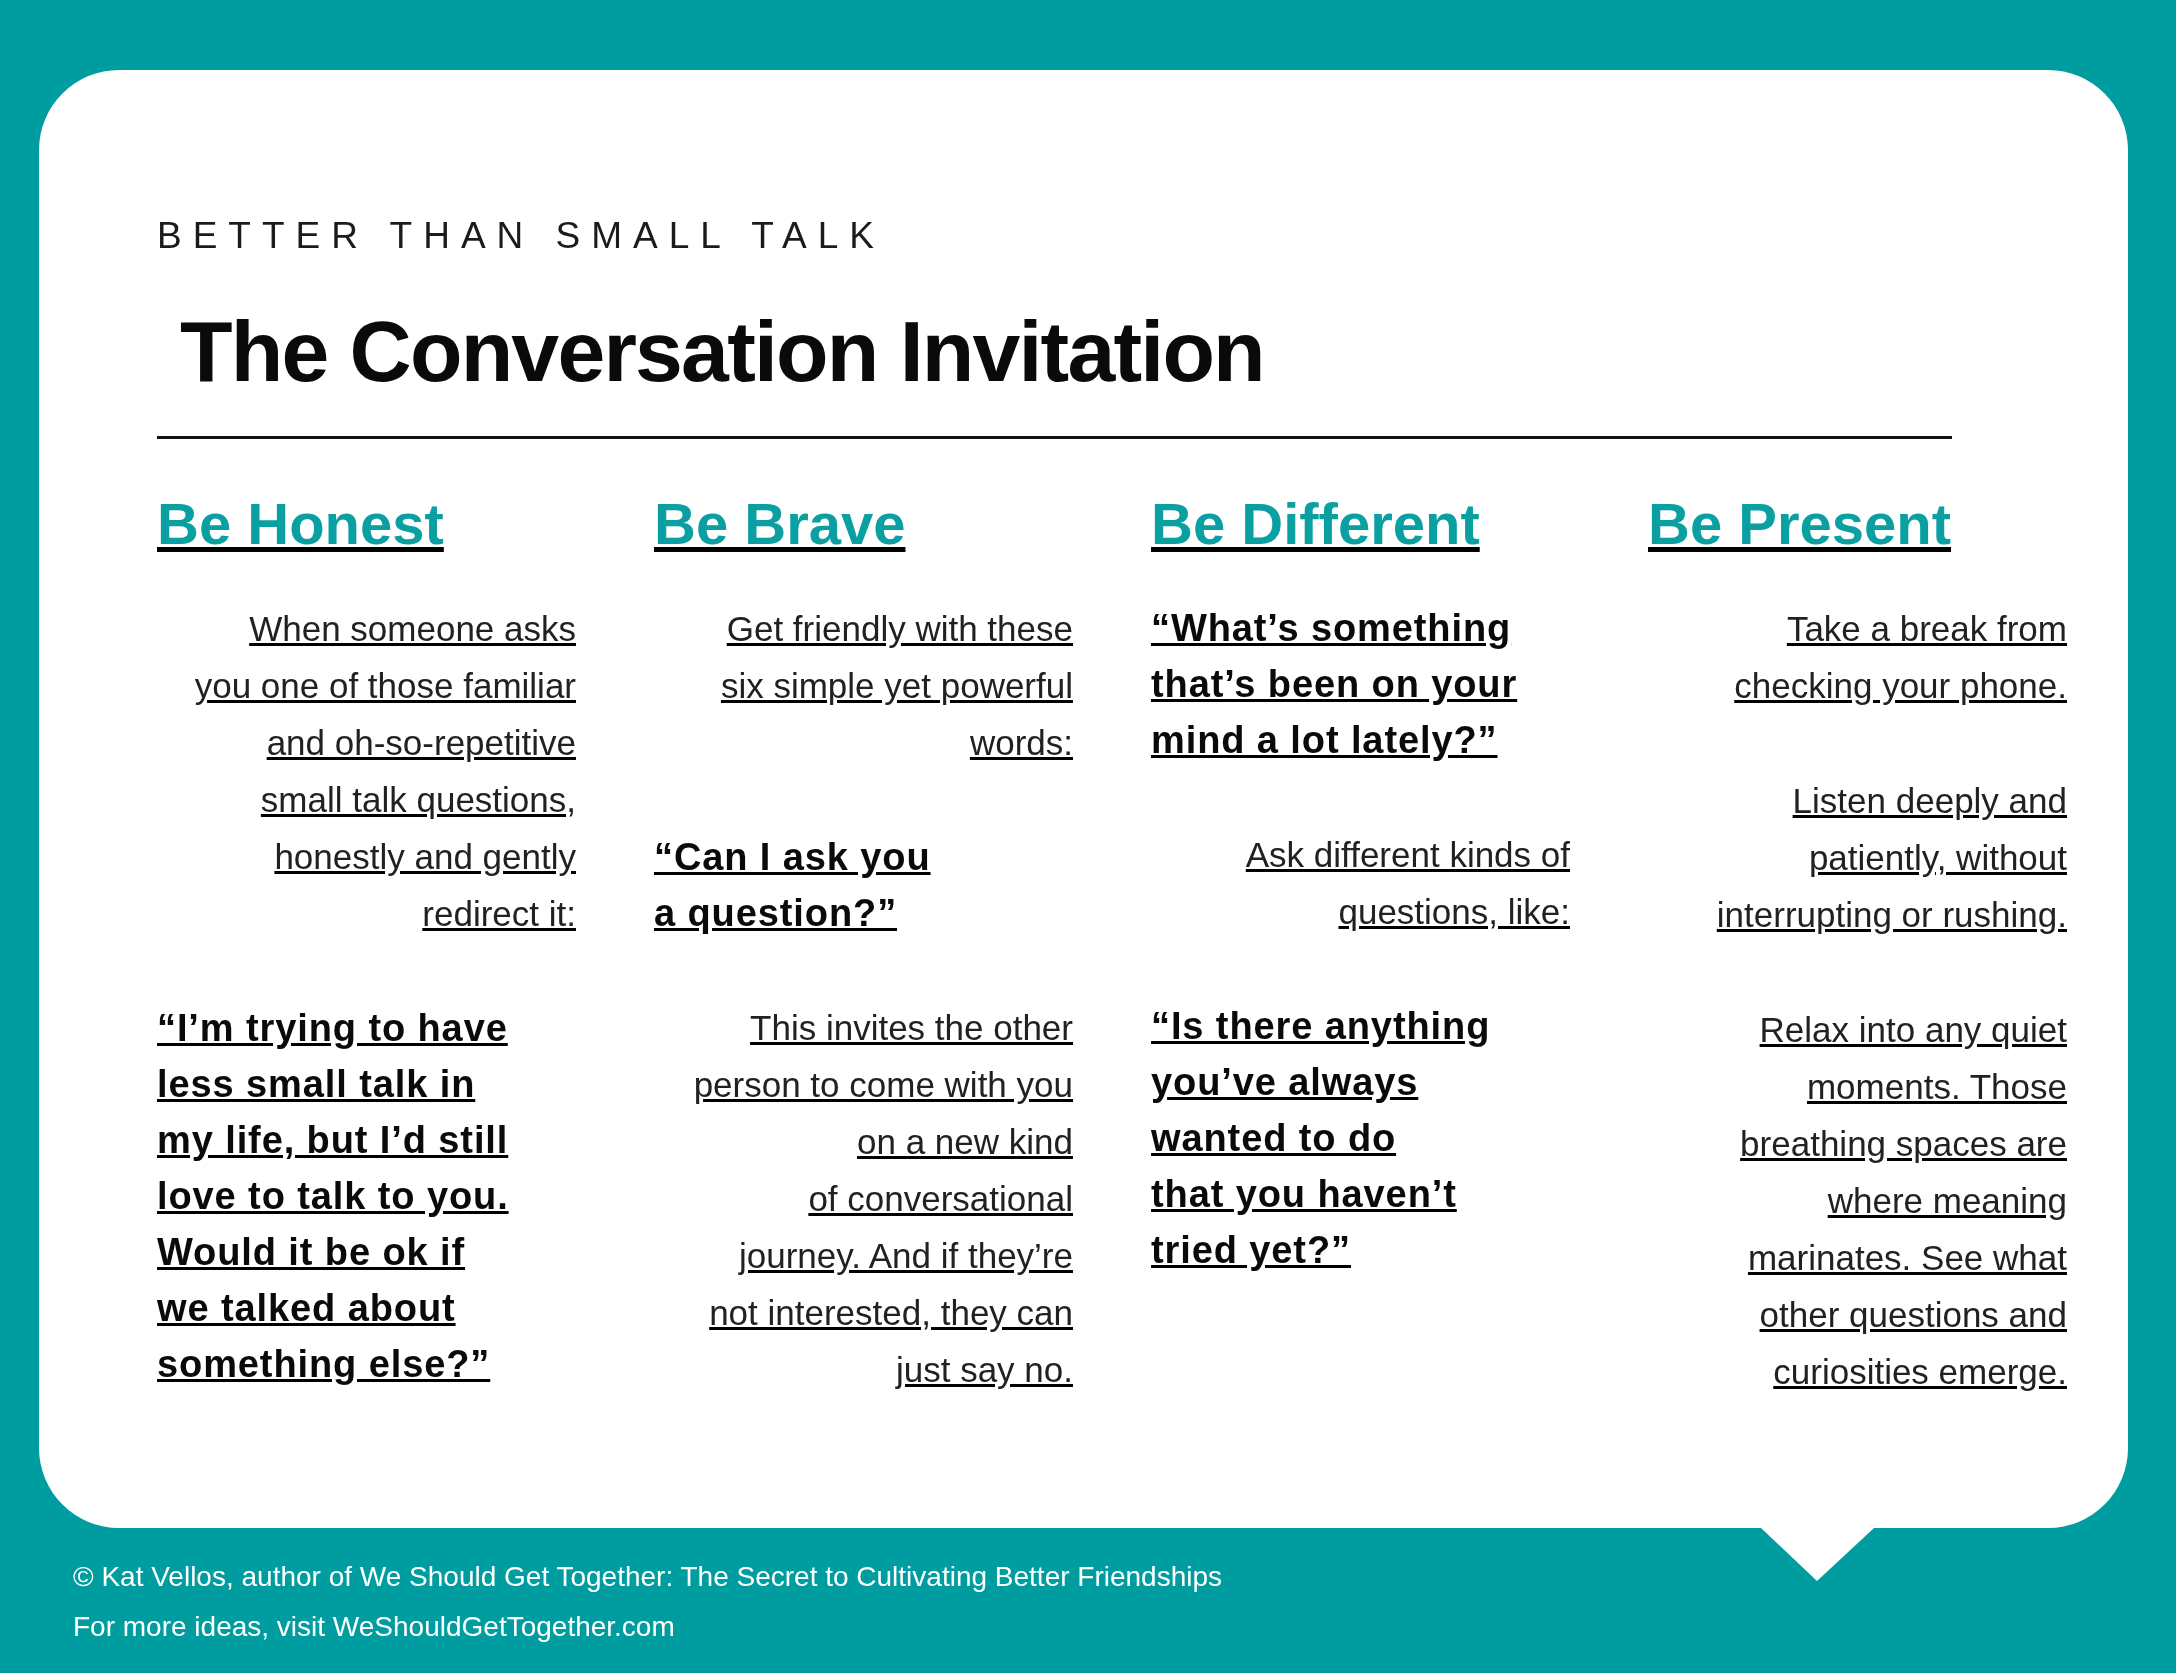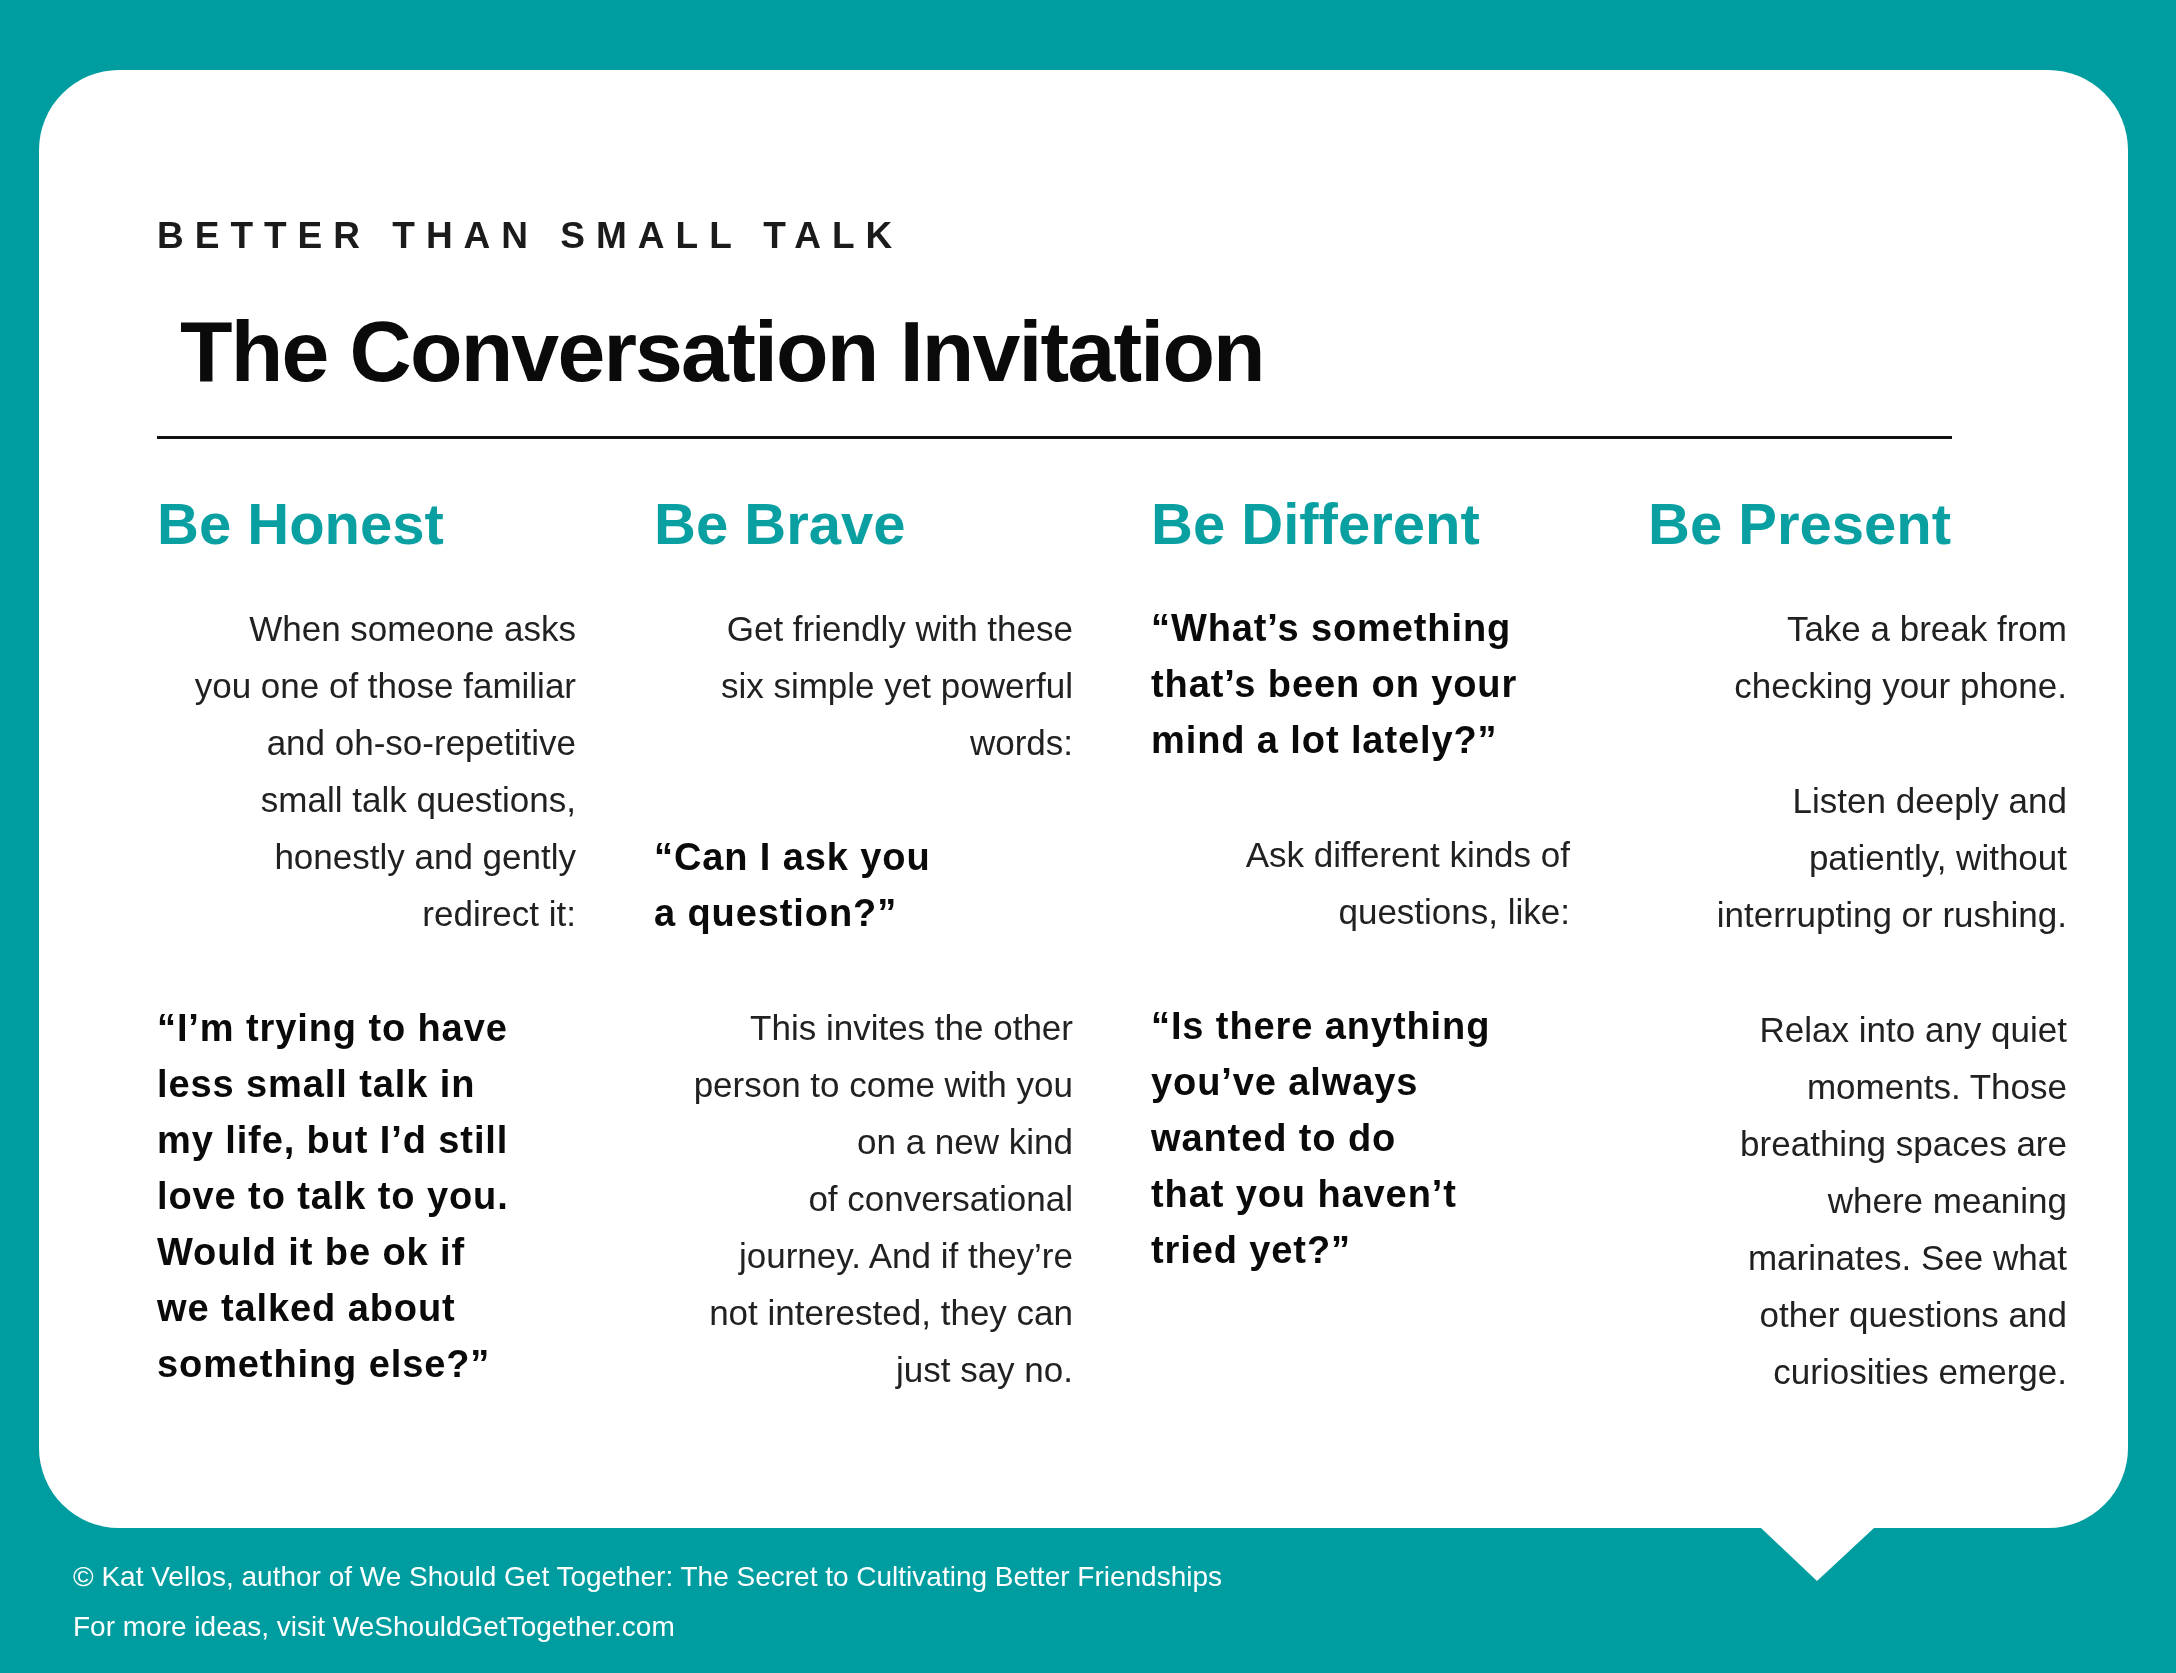--- a/index.html
+++ b/index.html
@@ -25,21 +25,21 @@
     border-right: 57px solid transparent;
     border-top: 53px solid #FFFFFF;
   }
   .card-inner {
     position: absolute;
     left: 118px; top: 144px;
     width: 1855px;
   }
   .eyebrow {
     font-size: 37px;
-    font-weight: 700;
+    font-weight: 400;
     letter-spacing: 11px;
     color: #1B1B1B;
     line-height: 44px;
     white-space: nowrap;
   }
   .page-title {
     margin-top: 46px;
     font-size: 86px;
     font-weight: 700;
     letter-spacing: -1.8px;
@@ -54,20 +54,21 @@
     height: 0;
     border-top: 3.7px solid #121212;
   }
   .columns {
     margin-top: 55px;
     width: 1910px;
     display: grid;
     grid-template-columns: repeat(4, 1fr);
     column-gap: 78px;
     align-items: start;
+    text-decoration: underline;
   }
   .col-heading {
     font-size: 58px;
     font-weight: 700;
     letter-spacing: 0px;
     color: #0AA0A2;
     line-height: 60px;
     margin: 0 0 46px 0;
     white-space: nowrap;
   }

